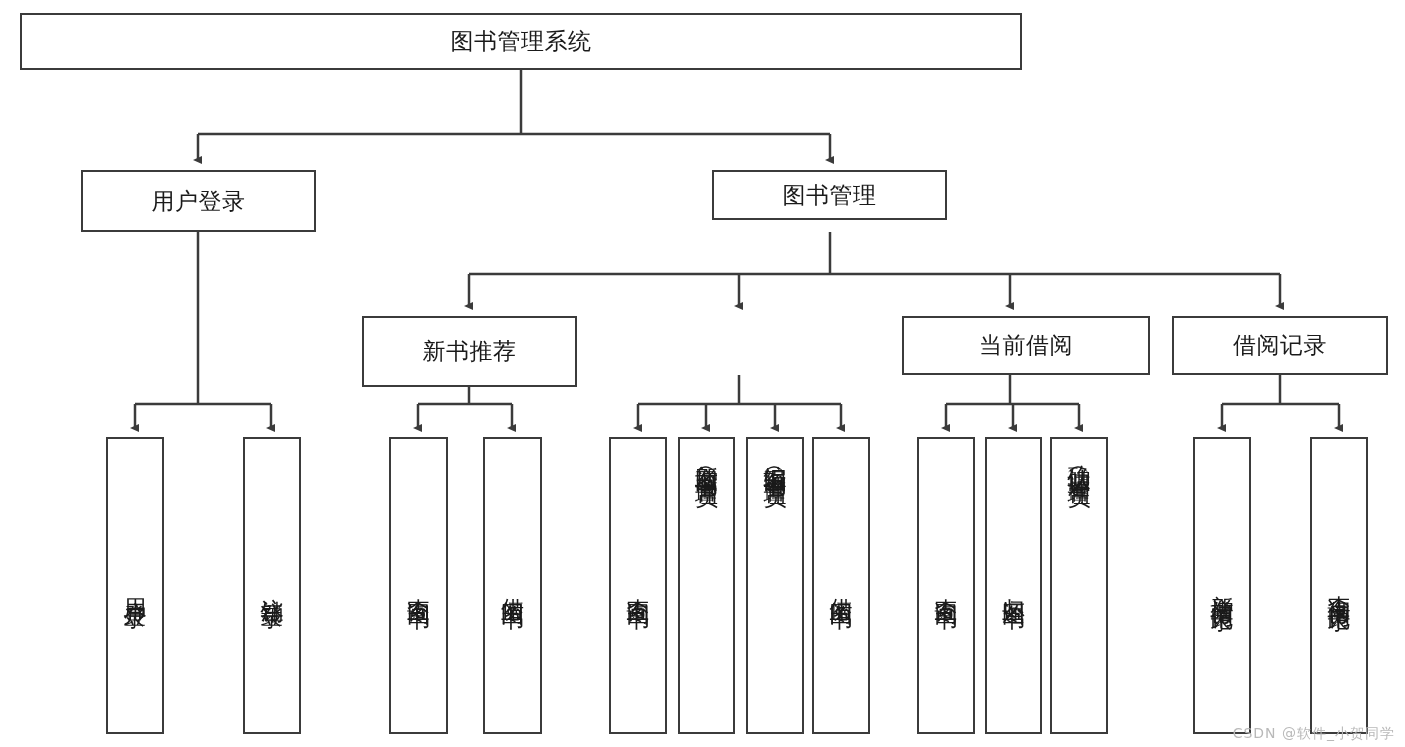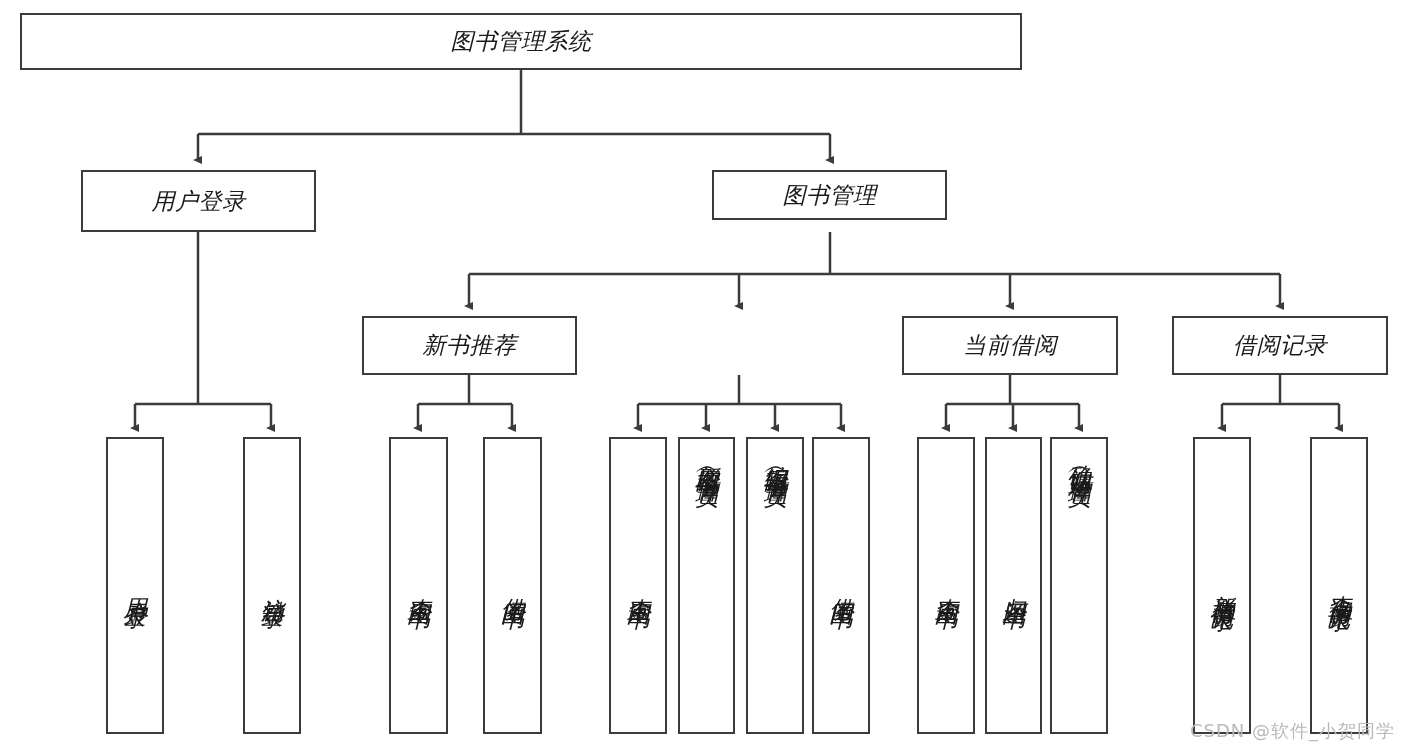--- a/index.html
+++ b/index.html
@@ -32,21 +32,20 @@
     display: flex;
     align-items: center;
     justify-content: center;
     z-index: 2;
   }
   .node .label {
     font-size: 23px;
     line-height: 1.15;
     letter-spacing: 0.5px;
     white-space: nowrap;
-    font-style: italic;
   }
   
   .node.vertical {
     align-items: flex-start;
     justify-content: center;
     padding-top: 8px;
   }
   .node.vertical .label {
     writing-mode: vertical-rl;
     text-orientation: upright;
@@ -56,21 +55,21 @@
     white-space: nowrap;
   }
   .node.vertical.centered {
     align-items: center;
     padding-top: 0;
   }
   .watermark {
     position: absolute;
     right: 10px;
     bottom: 4px;
-    font-size: 18px;
+    font-size: 14px;
     color: #b9b9b9;
     letter-spacing: 1px;
     z-index: 5;
     white-space: nowrap;
   }
 </style>
 </head>
 <body>
 
 <div id="canvas">
@@ -129,24 +128,24 @@
     <span class="label">图书管理系统</span>
   </div>
 
   <div class="node" style="left:81px; top:170px; width:235px; height:62px;">
     <span class="label">用户登录</span>
   </div>
   <div class="node" style="left:712px; top:170px; width:235px; height:50px;">
     <span class="label">图书管理</span>
   </div>
 
-  <div class="node" style="left:362px; top:316px; width:215px; height:59px;">
+  <div class="node" style="left:362px; top:316px; width:215px; height:71px;">
     <span class="label">新书推荐</span>
   </div>
-  <div class="node" style="left:902px; top:316px; width:216px; height:59px;">
+  <div class="node" style="left:902px; top:316px; width:248px; height:59px;">
     <span class="label">当前借阅</span>
   </div>
   <div class="node" style="left:1172px; top:316px; width:216px; height:59px;">
     <span class="label">借阅记录</span>
   </div>
 
   <div class="node vertical centered" style="left:106px; top:437px; width:58px; height:297px;">
     <span class="label">用户登录</span>
   </div>
   <div class="node vertical centered" style="left:243px; top:437px; width:58px; height:297px;">

